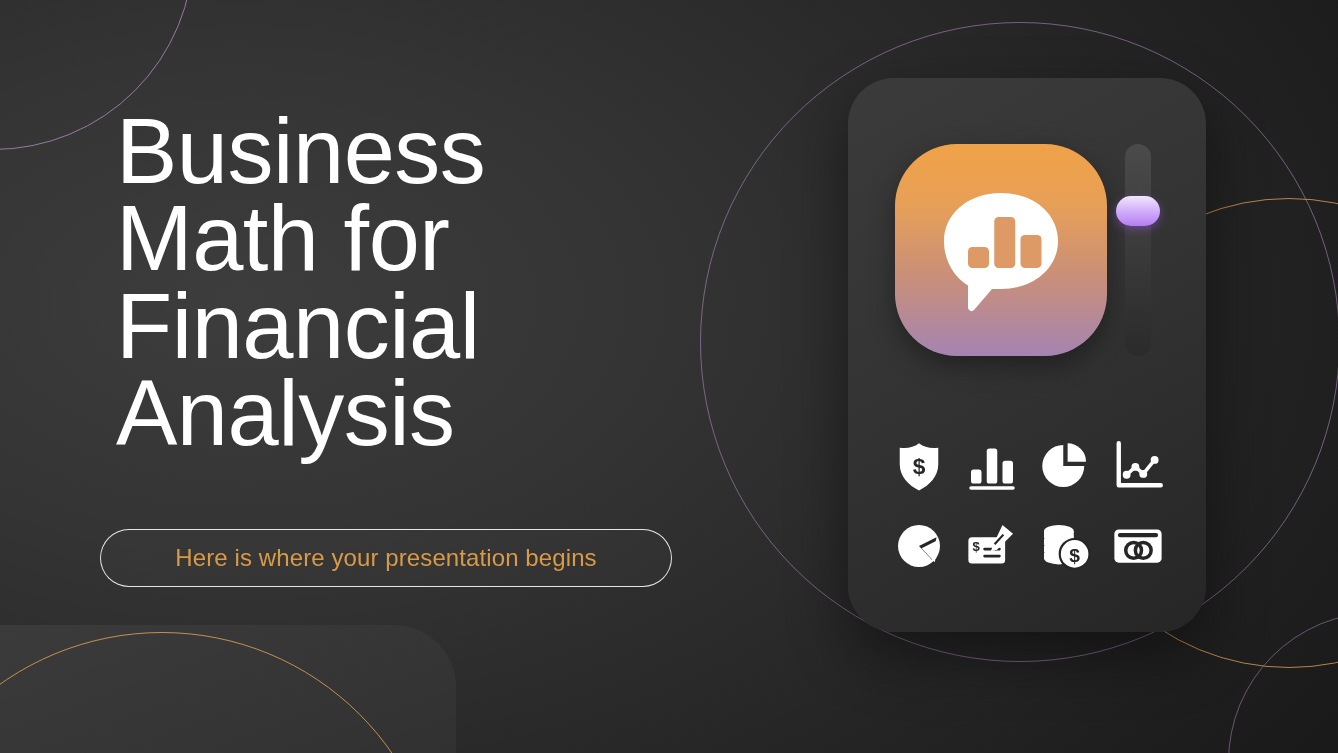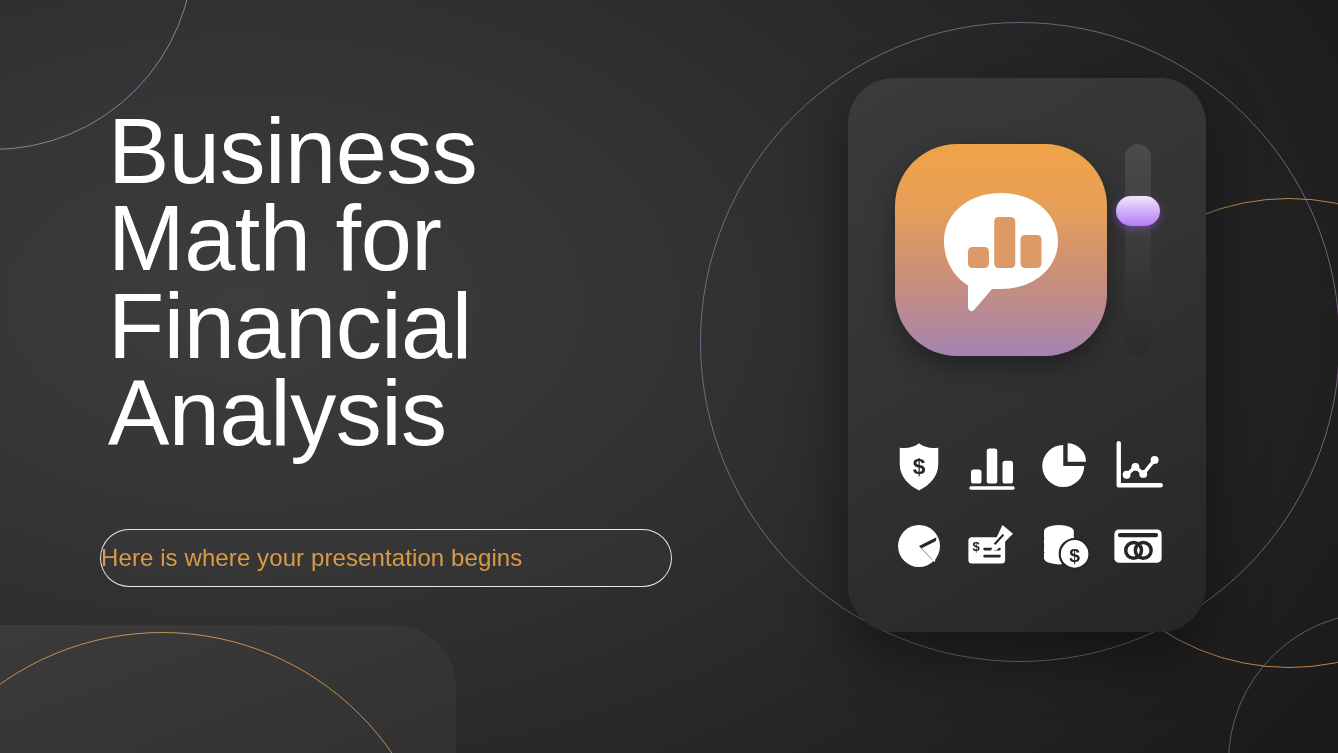--- a/index.html
+++ b/index.html
@@ -55,40 +55,40 @@
     position: absolute;
     left: -90px; top: 625px;
     width: 546px; height: 210px;
     background: linear-gradient(160deg, #3c3c3c 0%, #343434 60%, #2e2e2e 100%);
     border-radius: 0 62px 0 0;
   }
 
   
   .text-col {
     position: absolute;
-    left: 108px; top: 108px;
+    left: 116px; top: 108px;
     width: 620px;
   }
   .title {
     color: #ffffff;
     font-size: 92px;
     line-height: 0.95;
     font-weight: 500;
     letter-spacing: -0.5px;
     white-space: pre-line;
   }
   .subtitle-pill {
     position: absolute;
     left: 100px; top: 529px;
     width: 572px; height: 58px;
     border: 1.6px solid rgba(255,255,255,0.88);
     border-radius: 999px;
     display: flex;
     align-items: center;
-    justify-content: flex-start;
+    justify-content: center;
     background: rgba(255,255,255,0.015);
   }
   .subtitle-text {
     color: #d99a48;
     font-size: 24px;
     letter-spacing: 0.1px;
     white-space: nowrap;
   }
 
   

